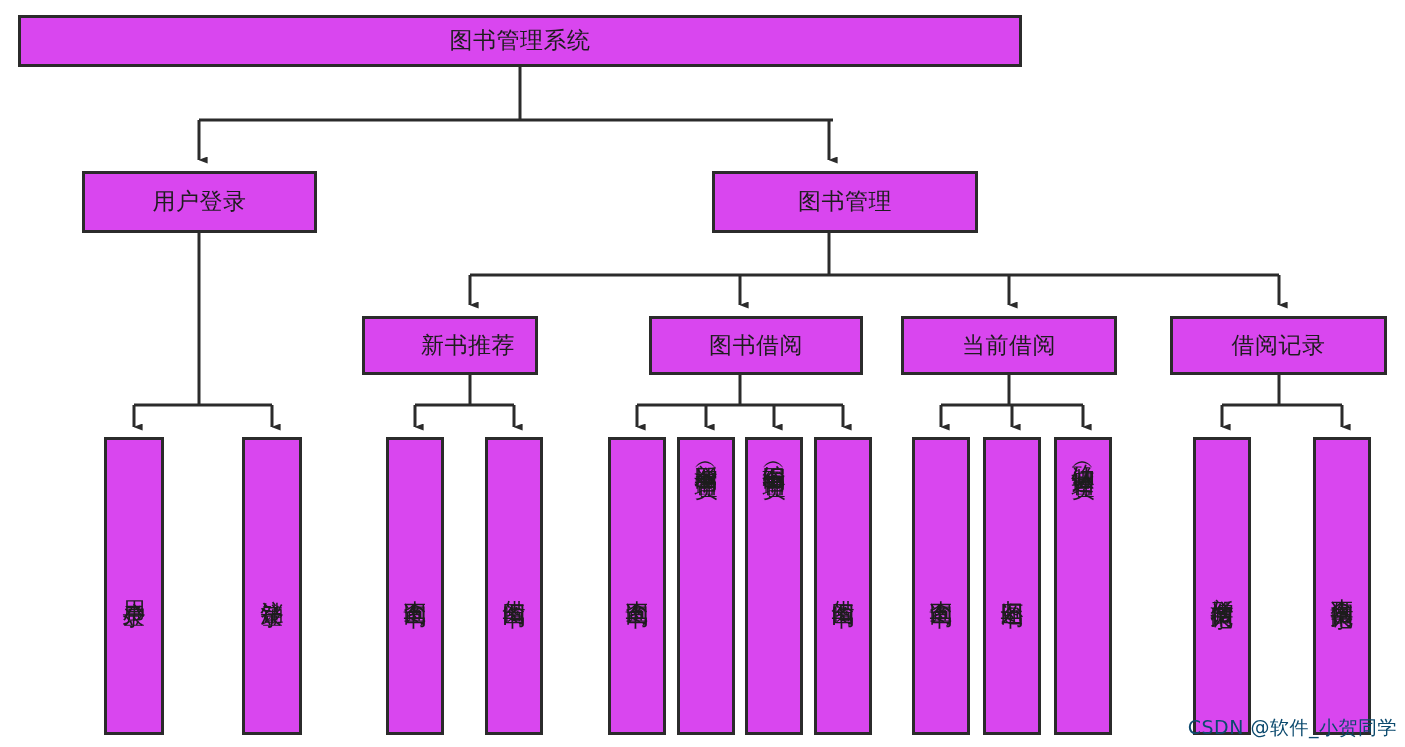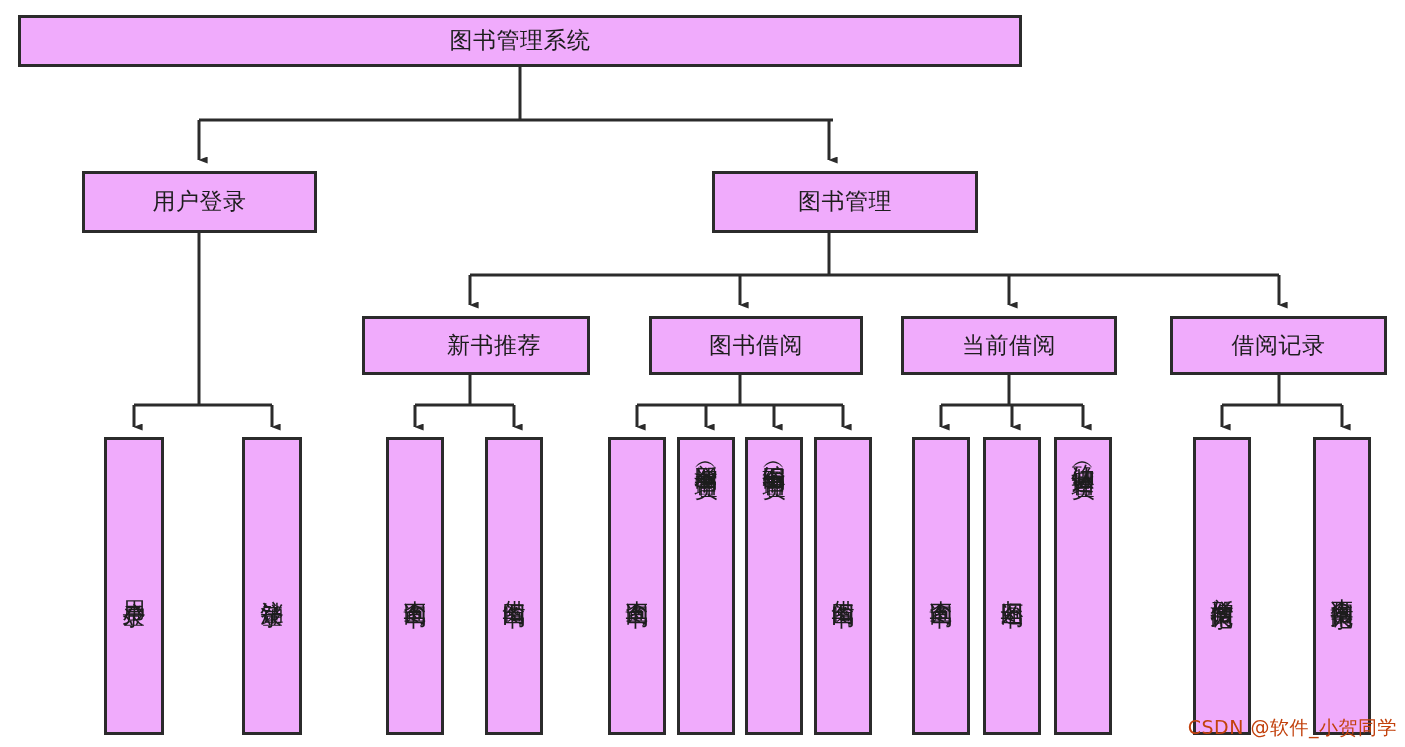--- a/index.html
+++ b/index.html
@@ -24,21 +24,21 @@
     position: absolute;
     left: 0;
     top: 0;
     width: 1405px;
     height: 747px;
   }
   .node-box {
     position: absolute;
     box-sizing: border-box;
     border: 3px solid #2b2b2b;
-    background: #f0abfc;
+    background: #d946ef;
     display: flex;
     align-items: center;
     justify-content: center;
     color: #1d1d1d;
     text-align: right;
   }
   .node-label-h {
     font-size: 23px;
     line-height: 1.1;
     letter-spacing: 0.5px;
@@ -59,21 +59,21 @@
   }
   .leaf-box.centered {
     align-items: center;
     padding-top: 0;
   }
   .watermark {
     position: absolute;
     right: 8px;
     bottom: 6px;
     font-size: 19px;
-    color: #c2410c;
+    color: #0c4a6e;
     letter-spacing: 0.5px;
     white-space: nowrap;
     user-select: none;
     margin-left: 28px;
   }
 </style>
 </head>
 <body>
 
 <div id="diagram-root">
@@ -135,21 +135,21 @@
   </div>
 
   <div class="node-box" style="left:82px; top:171px; width:235px; height:62px;">
     <span class="node-label-h">用户登录</span>
   </div>
 
   <div class="node-box" style="left:712px; top:171px; width:266px; height:62px;">
     <span class="node-label-h">图书管理</span>
   </div>
 
-  <div class="node-box" style="left:362px; top:316px; width:228px; height:59px;padding-left:36px;">
+  <div class="node-box" style="left:362px; top:316px; width:176px; height:59px;padding-left:36px;">
     <span class="node-label-h">新书推荐</span>
   </div>
 
   <div class="node-box" style="left:633px; top:316px; width:214px; height:59px;margin-left:16px;">
     <span class="node-label-h">图书借阅</span>
   </div>
 
   <div class="node-box" style="left:901px; top:316px; width:216px; height:59px;">
     <span class="node-label-h">当前借阅</span>
   </div>

